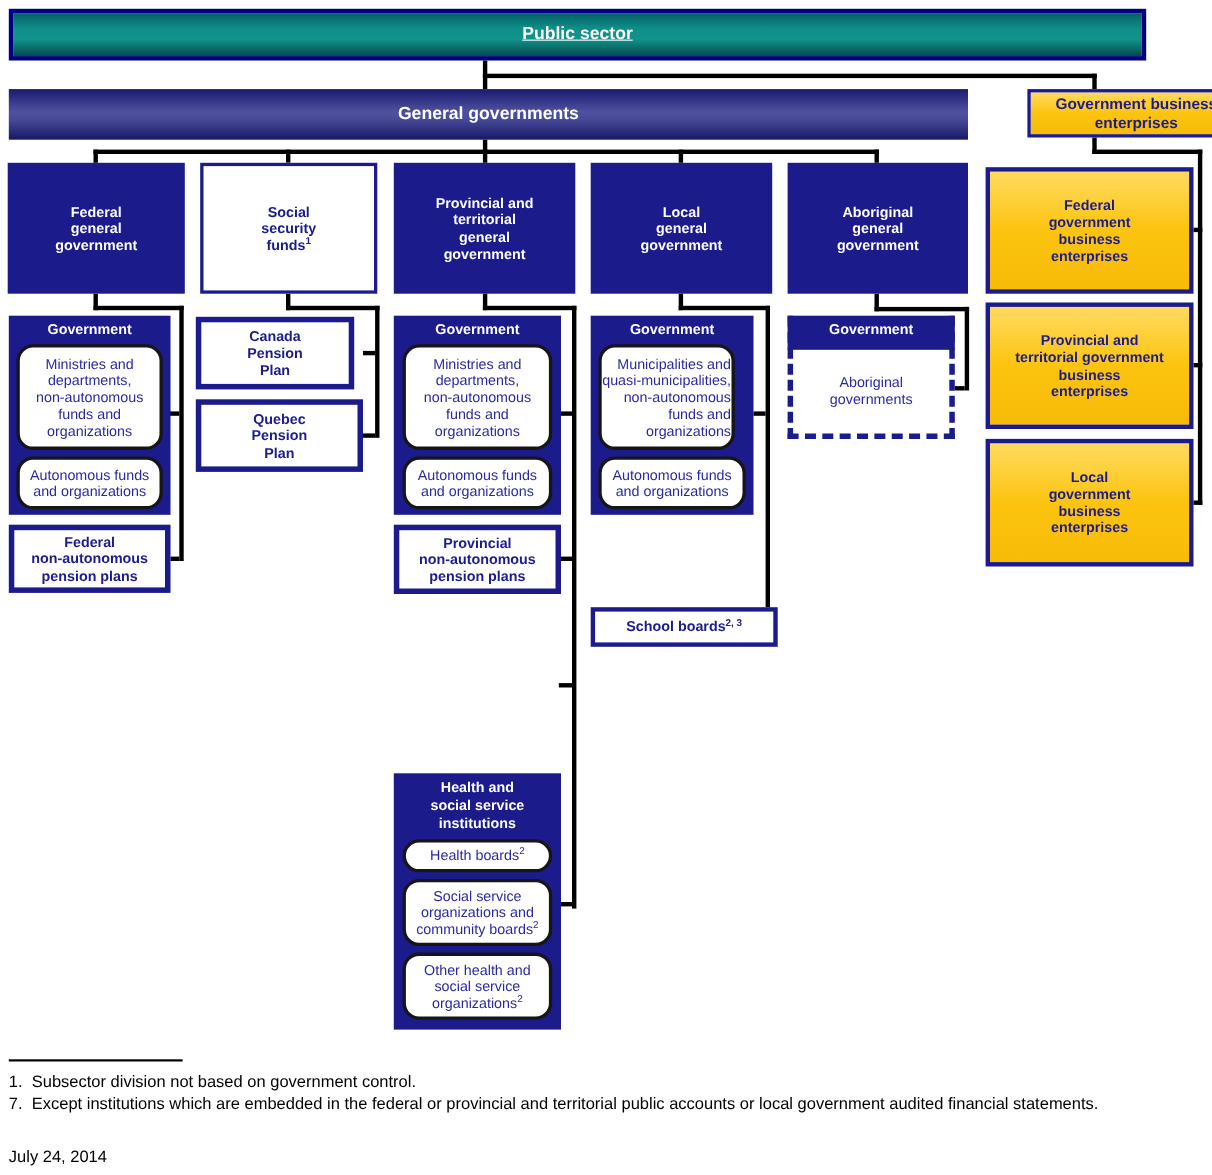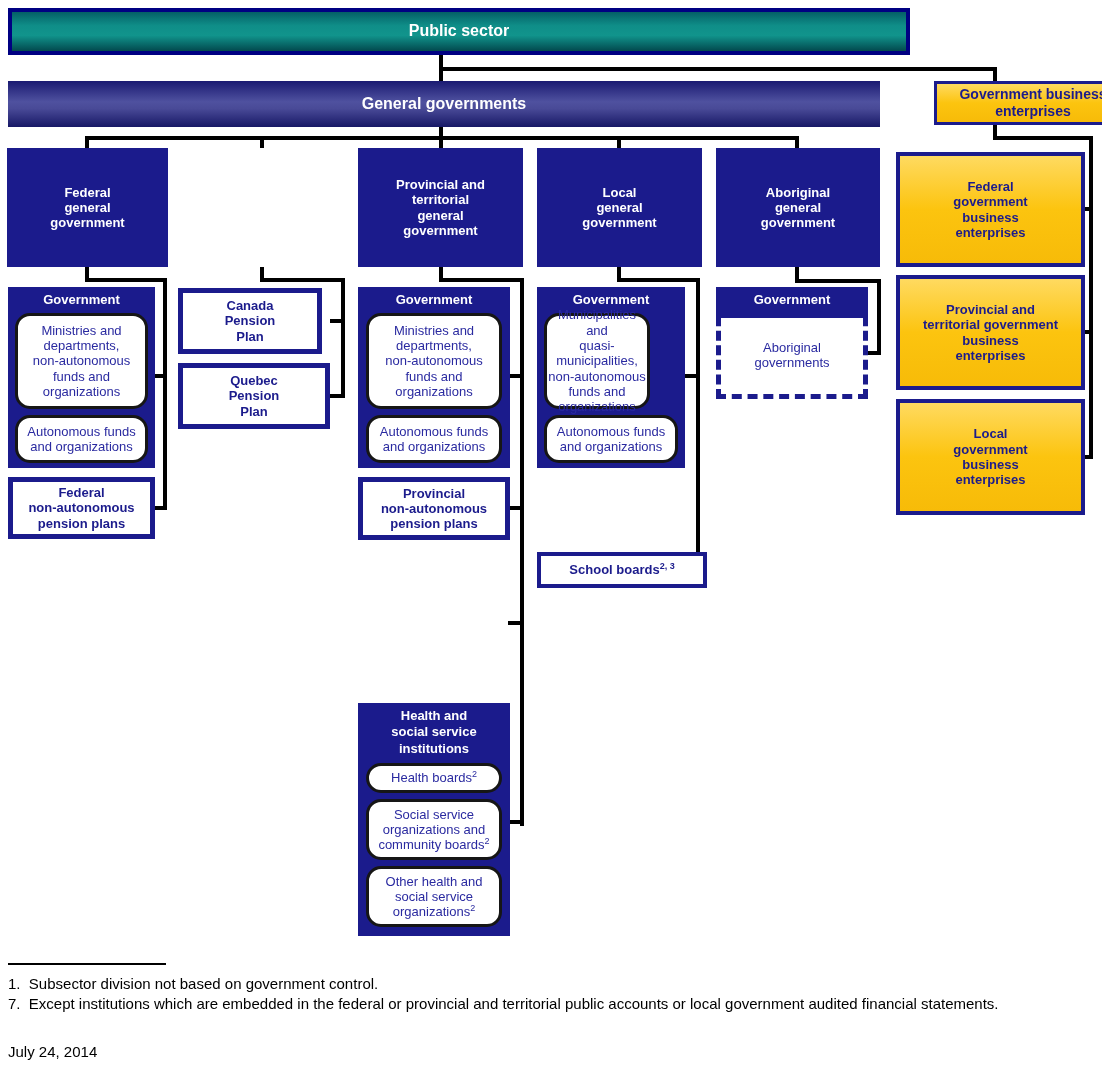--- a/index.html
+++ b/index.html
@@ -99,39 +99,44 @@
   <div class="ln" style="left:877px;top:279px;width:4px;height:76px;"></div>
   <div class="ln" style="left:866px;top:351px;width:11px;height:4px;"></div>
 
   <div class="ln" style="left:993px;top:125px;width:4px;height:15px;"></div>
   <div class="ln" style="left:993px;top:136px;width:100px;height:4px;"></div>
   <div class="ln" style="left:1089px;top:136px;width:4px;height:323px;"></div>
   <div class="ln" style="left:1085px;top:207px;width:8px;height:4px;"></div>
   <div class="ln" style="left:1085px;top:330px;width:8px;height:4px;"></div>
   <div class="ln" style="left:1085px;top:455px;width:8px;height:4px;"></div>
 
-  <div class="abs flex teal" style="left:8px;top:8px;width:902px;height:47px;">
+  <div class="abs flex teal" style="left:8px;top:8px;width:1034px;height:47px;text-decoration:underline;">
     <div class="txt">Public sector</div>
   </div>
 
   <div class="abs flex gengov" style="left:8px;top:81px;width:872px;height:46px;">
     <div class="txt">General governments</div>
   </div>
 
   <div class="abs flex gold-box banner" style="left:934px;top:81px;width:198px;height:44px;border-width:3px;">
     <div class="txt">Government business
 enterprises</div>
   </div>
 
   <div class="abs flex navy-box" style="left:7px;top:148px;width:161px;height:119px;">
     <div class="txt">Federal
 general
 government</div>
   </div>
 
+  <div class="abs flex white-box thin" style="left:182px;top:148px;width:161px;height:119px;">
+    <div class="txt"><span>Social
+security
+funds</span><sup>1</sup></div>
+  </div>
 
   <div class="abs flex navy-box" style="left:358px;top:148px;width:165px;height:119px;">
     <div class="txt">Provincial and
 territorial
 general
 government</div>
   </div>
 
   <div class="abs flex navy-box" style="left:537px;top:148px;width:165px;height:119px;">
     <div class="txt">Local
@@ -213,21 +218,21 @@
     </div>
     <div class="chip" style="left:8px;top:163px;width:136px;height:61px;">
       <div class="txt"><span>Other health and
 social service
 organizations</span><sup>2</sup></div>
     </div>
   </div>
 
   <div class="group" style="left:537px;top:287px;width:148px;height:181px;">
     <div class="group-hd">Government</div>
-    <div class="chip" style="left:7px;top:26px;width:106px;height:96px;">
+    <div class="chip" style="left:7px;top:26px;width:124px;height:96px;text-align:right;">
       <div class="txt">Municipalities and
 quasi-municipalities,
 non-autonomous
 funds and
 organizations</div>
     </div>
     <div class="chip" style="left:7px;top:128px;width:134px;height:48px;">
       <div class="txt">Autonomous funds
 and organizations</div>
     </div>

